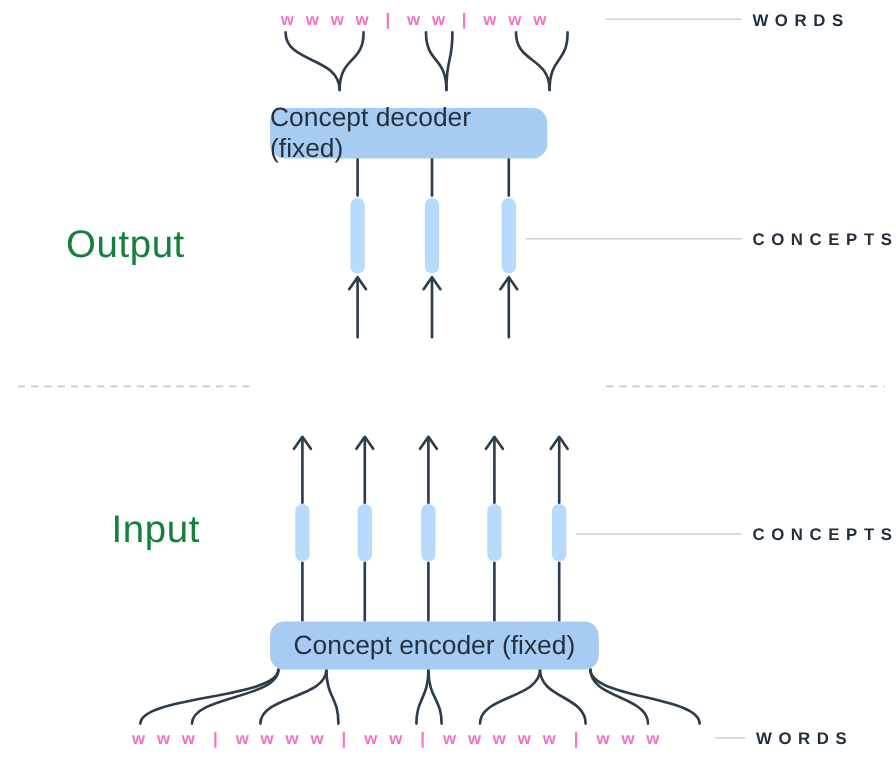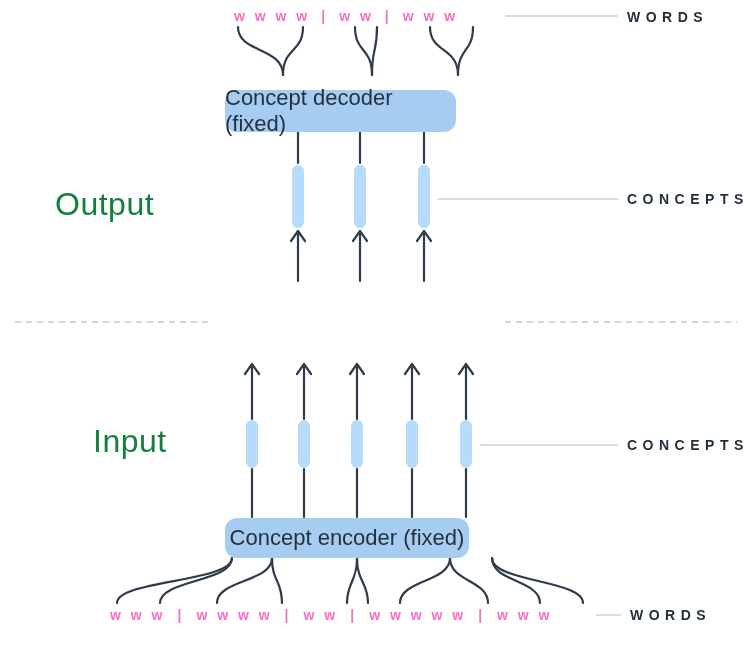--- a/index.html
+++ b/index.html
@@ -136,21 +136,21 @@
 
   <div class="section-label" style="left:72px;top:441px;margin-left:21px;">Input</div>
 
   <div class="bar bar-in" style="left:246px;"></div>
   <div class="bar bar-in" style="left:298px;"></div>
   <div class="bar bar-in" style="left:351px;"></div>
   <div class="bar bar-in" style="left:406px;"></div>
   <div class="bar bar-in" style="left:460px;"></div>
   <div class="side-label" style="left:627px;top:445px;">CONCEPTS</div>
 
-  <div class="box box-blue" style="left:225px;top:518px;width:244px;height:40px;text-align:right;">Concept encoder (fixed)</div>
+  <div class="box box-blue" style="left:225px;top:518px;width:274px;height:40px;text-align:right;">Concept encoder (fixed)</div>
 
   <div class="words-row row-bottom" style="left:110px;top:615px;">
     <span class="grp">w w w</span>
     <span class="sep">|</span>
     <span class="grp">w w w w</span>
     <span class="sep">|</span>
     <span class="grp">w w</span>
     <span class="sep">|</span>
     <span class="grp">w w w w w</span>
     <span class="sep">|</span>

